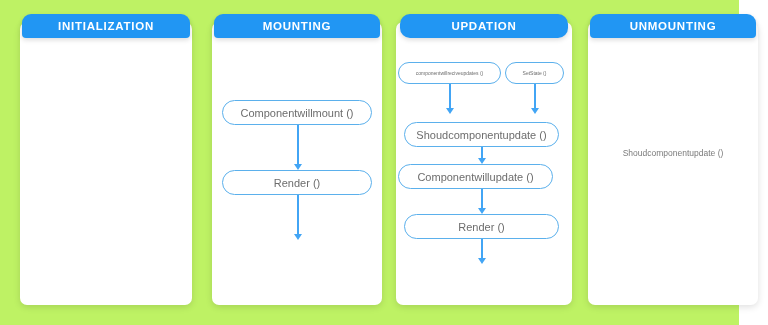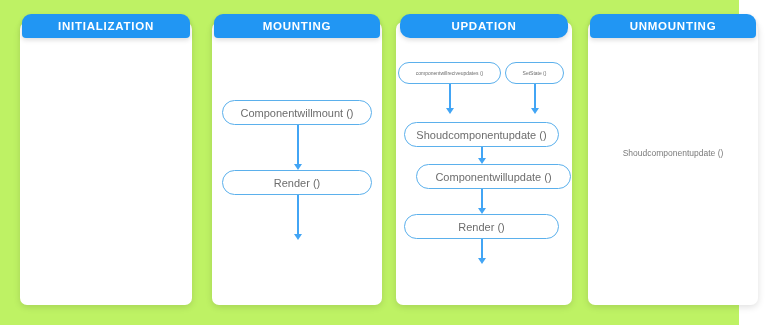--- a/index.html
+++ b/index.html
@@ -89,21 +89,21 @@
 
   
   #p-cwm { left: 222px; top: 100px; width: 150px; }
   #p-mr  { left: 222px; top: 170px; width: 150px; }
   #p-cdm { left: 222px; top: 240px; width: 150px; }
 
   
   #p-cwru { left: 398px; top: 62px;  width: 103px; }
   #p-ss   { left: 505px; top: 62px;  width: 59px;  }
   #p-scu  { left: 404px; top: 122px; width: 155px; text-align: center; }
-  #p-cwu  { left: 416px; top: 164px; width: 155px; }
+  #p-cwu  { left: 398px; top: 164px; width: 155px; }
   #p-ur   { left: 404px; top: 214px; width: 155px; }
   #p-cdu  { left: 404px; top: 264px; width: 155px; }
 
   
   .arrow {
     position: absolute;
     z-index: 2;
   }
   .arrow .stem {
     position: absolute;

